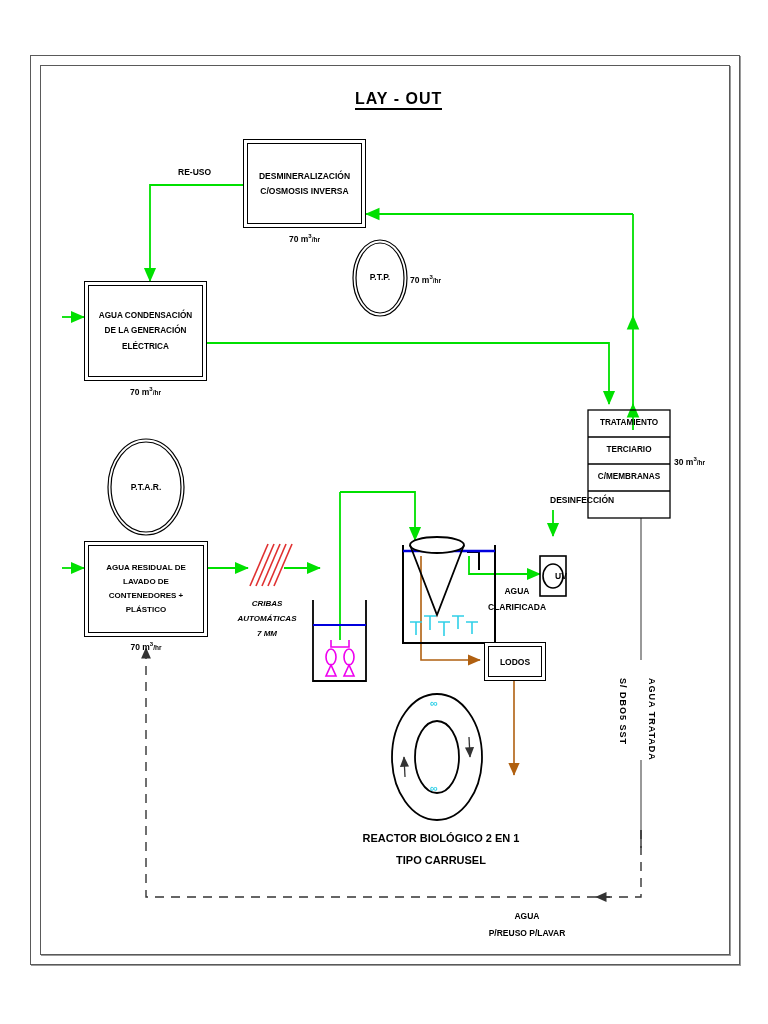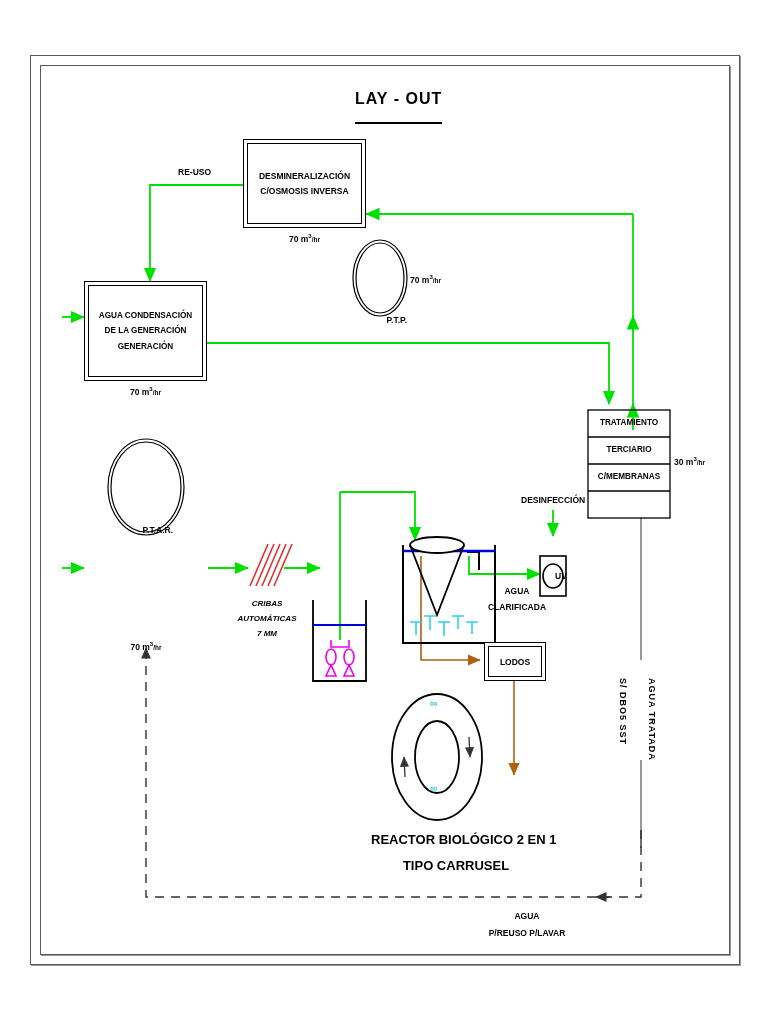--- a/index.html
+++ b/index.html
@@ -9,21 +9,21 @@
   #root{position:relative;width:768px;height:1024px;background:#fff;}
 
   
   .frame-outer{position:absolute;left:30px;top:55px;width:710px;height:910px;
       border:1px solid #5a5a5a;box-shadow:1px 1px 0 #9a9a9a;box-sizing:border-box;}
   .frame-inner{position:absolute;left:40px;top:65px;width:690px;height:890px;
       border:1px solid #5a5a5a;box-shadow:1px 1px 0 #9a9a9a;box-sizing:border-box;}
 
   
   .title{position:absolute;left:355px;top:90px;font-size:16px;font-weight:bold;
-      letter-spacing:1px;color:#000;border-bottom:2.5px solid #000;padding-bottom:14px;}
+      letter-spacing:1px;color:#000;border-bottom:2.5px solid #000;padding-bottom:0;}
 
   
   .dbox{position:absolute;box-sizing:border-box;border:1px solid #000;
       background:#fff;display:flex;align-items:center;justify-content:center;
       text-align:center;font-weight:bold;color:#000;}
   .dbox .inner{position:absolute;left:3px;top:3px;right:3px;bottom:3px;
       border:1px solid #000;box-sizing:border-box;display:flex;align-items:center;
       justify-content:center;padding:2px;text-align:center;}
   .lbl{position:absolute;font-weight:bold;color:#000;white-space:nowrap;}
   .cap{position:absolute;font-weight:bold;color:#000;white-space:nowrap;
@@ -33,21 +33,21 @@
   .rate{font-size:8.5px;font-weight:bold;}
   .rate sup{font-size:6px;}
   .rate .hr{font-size:6.5px;}
 
   
   svg.layer{position:absolute;left:0;top:0;width:768px;height:1024px;
       pointer-events:none;}
 
   
   .tagtext{position:absolute;font-size:9px;font-weight:bold;color:#000;
-      text-align:right;white-space:nowrap;margin-top:43px;}
+      text-align:center;white-space:nowrap;}
 
   .vtext{position:absolute;font-size:9px;font-weight:bold;color:#000;
       white-space:nowrap;transform-origin:0 0;transform:rotate(90deg);
       letter-spacing:1px;}
 </style>
 </head>
 <body>
 
 <div id="root">
 
@@ -215,65 +215,75 @@
   <div class="tagtext" style="left:353px;top:272px;width:54px;font-size:8.5px;">P.T.P.</div>
   <div class="cap" style="left:410px;top:274px;">
     <span class="rate"><span>70</span> m<sup>3</sup><span class="hr">/hr</span></span>
   </div>
 
   <div class="dbox" style="left:84px;top:281px;width:123px;height:100px;">
     <div class="inner">
       <div style="font-size:8.2px;line-height:1.9;">
         <div>AGUA CONDENSACIÓN</div>
         <div>DE LA GENERACIÓN</div>
-        <div>GENERACIÓN</div>
+        <div>ELÉCTRICA</div>
       </div>
     </div>
   </div>
   <div class="cap" style="left:84px;top:386px;width:123px;">
     <span class="rate"><span>70</span> m<sup>3</sup><span class="hr">/hr</span></span>
   </div>
 
   <div class="lbl" style="left:588px;top:418px;width:82px;text-align:center;font-size:8.2px;">TRATAMIENTO</div>
   <div class="lbl" style="left:588px;top:445px;width:82px;text-align:center;font-size:8.2px;">TERCIARIO</div>
   <div class="lbl" style="left:588px;top:472px;width:82px;text-align:center;font-size:8.2px;">C/MEMBRANAS</div>
   <div class="lbl" style="left:588px;top:499px;width:82px;text-align:center;font-size:8.2px;"></div>
   <div class="cap" style="left:674px;top:456px;">
     <span class="rate"><span>30</span> m<sup>3</sup><span class="hr">/hr</span></span>
   </div>
 
   <div class="tagtext" style="left:119px;top:482px;width:54px;font-size:8.5px;">P.T.A.R.</div>
 
+  <div class="dbox" style="left:84px;top:541px;width:124px;height:96px;">
+    <div class="inner">
+      <div style="font-size:8px;line-height:1.75;">
+        <div>AGUA RESIDUAL DE</div>
+        <div>LAVADO DE</div>
+        <div>CONTENEDORES +</div>
+        <div>PLÁSTICO</div>
+      </div>
+    </div>
+  </div>
   <div class="cap" style="left:84px;top:641px;width:124px;">
     <span class="rate"><span>70</span> m<sup>3</sup><span class="hr">/hr</span></span>
   </div>
 
   <div class="cap" style="left:222px;top:596px;width:90px;line-height:1.9;font-style:italic;">
     <div>CRIBAS</div>
     <div>AUTOMÁTICAS</div>
     <div>7 MM</div>
   </div>
 
-  <div class="lbl" style="left:521px;top:495px;font-size:8.5px;">DESINFECCIÓN</div>
+  <div class="lbl" style="left:550px;top:495px;font-size:8.5px;">DESINFECCIÓN</div>
 
   <div class="lbl" style="left:540px;top:571px;width:42px;text-align:center;font-size:8.5px;">UV</div>
 
   <div class="cap" style="left:481px;top:583px;width:72px;line-height:1.9;font-size:8.5px;">
     <div>AGUA</div>
     <div>CLARIFICADA</div>
   </div>
 
   <div class="dbox" style="left:484px;top:642px;width:62px;height:39px;">
     <div class="inner">
       <div style="font-size:8.5px;">LODOS</div>
     </div>
   </div>
 
 
-  <div class="cap" style="left:371px;top:827px;width:170px;line-height:2;font-size:13px;">
+  <div class="cap" style="left:356px;top:827px;width:170px;line-height:2;font-size:11px;">
     <div>REACTOR BIOLÓGICO 2 EN 1</div>
     <div>TIPO CARRUSEL</div>
   </div>
 
   <div class="cap" style="left:470px;top:908px;width:114px;line-height:2;font-size:8.5px;">
     <div>AGUA</div>
     <div>P/REUSO P/LAVAR</div>
   </div>
 
   <div class="vtext" style="left:657px;top:678px;">AGUA TRATADA</div>

